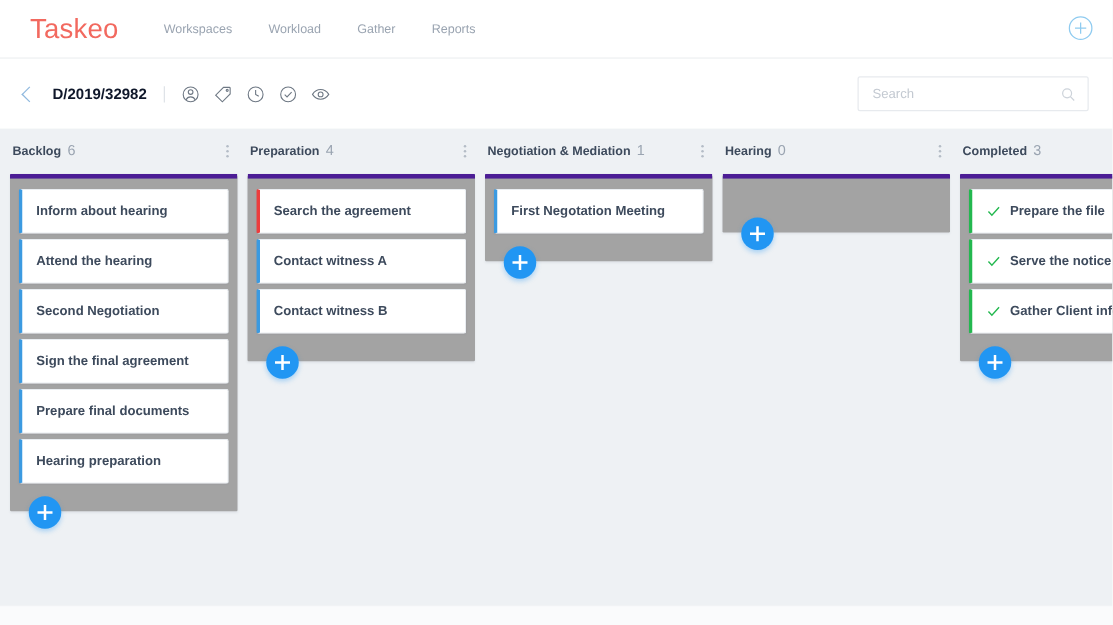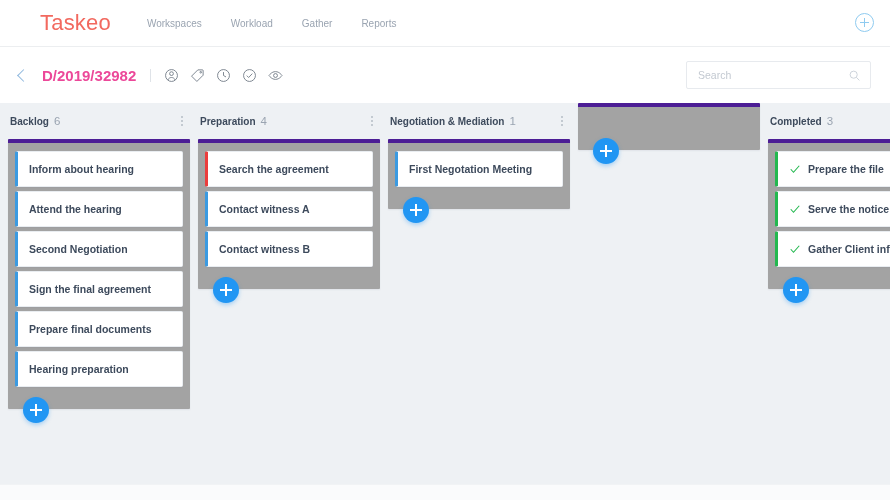--- a/index.html
+++ b/index.html
@@ -11,21 +11,21 @@
   }
   #app { position: relative; width: 890px; height: 500px; background: #eef1f4; }
 
   
   .topnav {
     position: absolute; top: 0; left: 0; width: 890px; height: 47px;
     background: #ffffff; border-bottom: 1px solid #eceef0;
     display: flex; align-items: center;
   }
   .logo {
-    margin-left: 40px; font-size: 22px; color: #f2695f;
+    margin-left: 24px; font-size: 22px; color: #f2695f;
     letter-spacing: .2px; font-weight: 400;
   }
   .navlinks { display: flex; align-items: center; margin-left: 36px; }
   .navlink {
     font-size: 10px; color: #9aa4b1; margin-right: 29px;
     cursor: pointer; white-space: nowrap;
   }
   .plus-circle {
     position: absolute; right: 16px; top: 13px;
     width: 19px; height: 19px; border-radius: 50%;
@@ -41,21 +41,21 @@
   .subhead {
     position: absolute; top: 47px; left: 0; width: 890px; height: 56px;
     background: #ffffff; display: flex; align-items: center;
   }
   .back-chevron {
     margin-left: 19px; width: 9px; height: 9px;
     border-left: 1.6px solid #8fb8de; border-bottom: 1.6px solid #8fb8de;
     transform: rotate(45deg); cursor: pointer;
   }
   .crumb {
-    margin-left: 14px; font-size: 15px; color: #ec4899; font-weight: bold;
+    margin-left: 14px; font-size: 12px; color: #0f172a; font-weight: bold;
     white-space: nowrap;
   }
   .vdiv { width: 1px; height: 13px; background: #dfe3e8; margin: 0 13px 0 14px; }
   .ico-row { display: flex; align-items: center; gap: 11px; }
   .ico { width: 15px; height: 15px; cursor: pointer; display: block; }
   .search-wrap {
     position: absolute; right: 19px; top: 14px;
     width: 185px; height: 28px;
     border: 1px solid #e7eaee; border-radius: 2px; background: #fff;
     display: flex; align-items: center;
@@ -247,20 +247,29 @@
             </div>
           </div>
           <div class="col-body">
             <div class="card">
               <span class="card-title">First Negotation Meeting</span>
             </div>
             <div class="fab"></div>
           </div>
         </div>
         <div class="col">
+          <div class="col-head">
+            <span class="col-title">Hearing</span>
+            <span class="col-count">0</span>
+            <div class="col-menu">
+              <i></i>
+              <i></i>
+              <i></i>
+            </div>
+          </div>
           <div class="col-body">
             <div class="fab"></div>
           </div>
         </div>
         <div class="col">
           <div class="col-head">
             <span class="col-title">Completed</span>
             <span class="col-count">3</span>
           </div>
           <div class="col-body">

